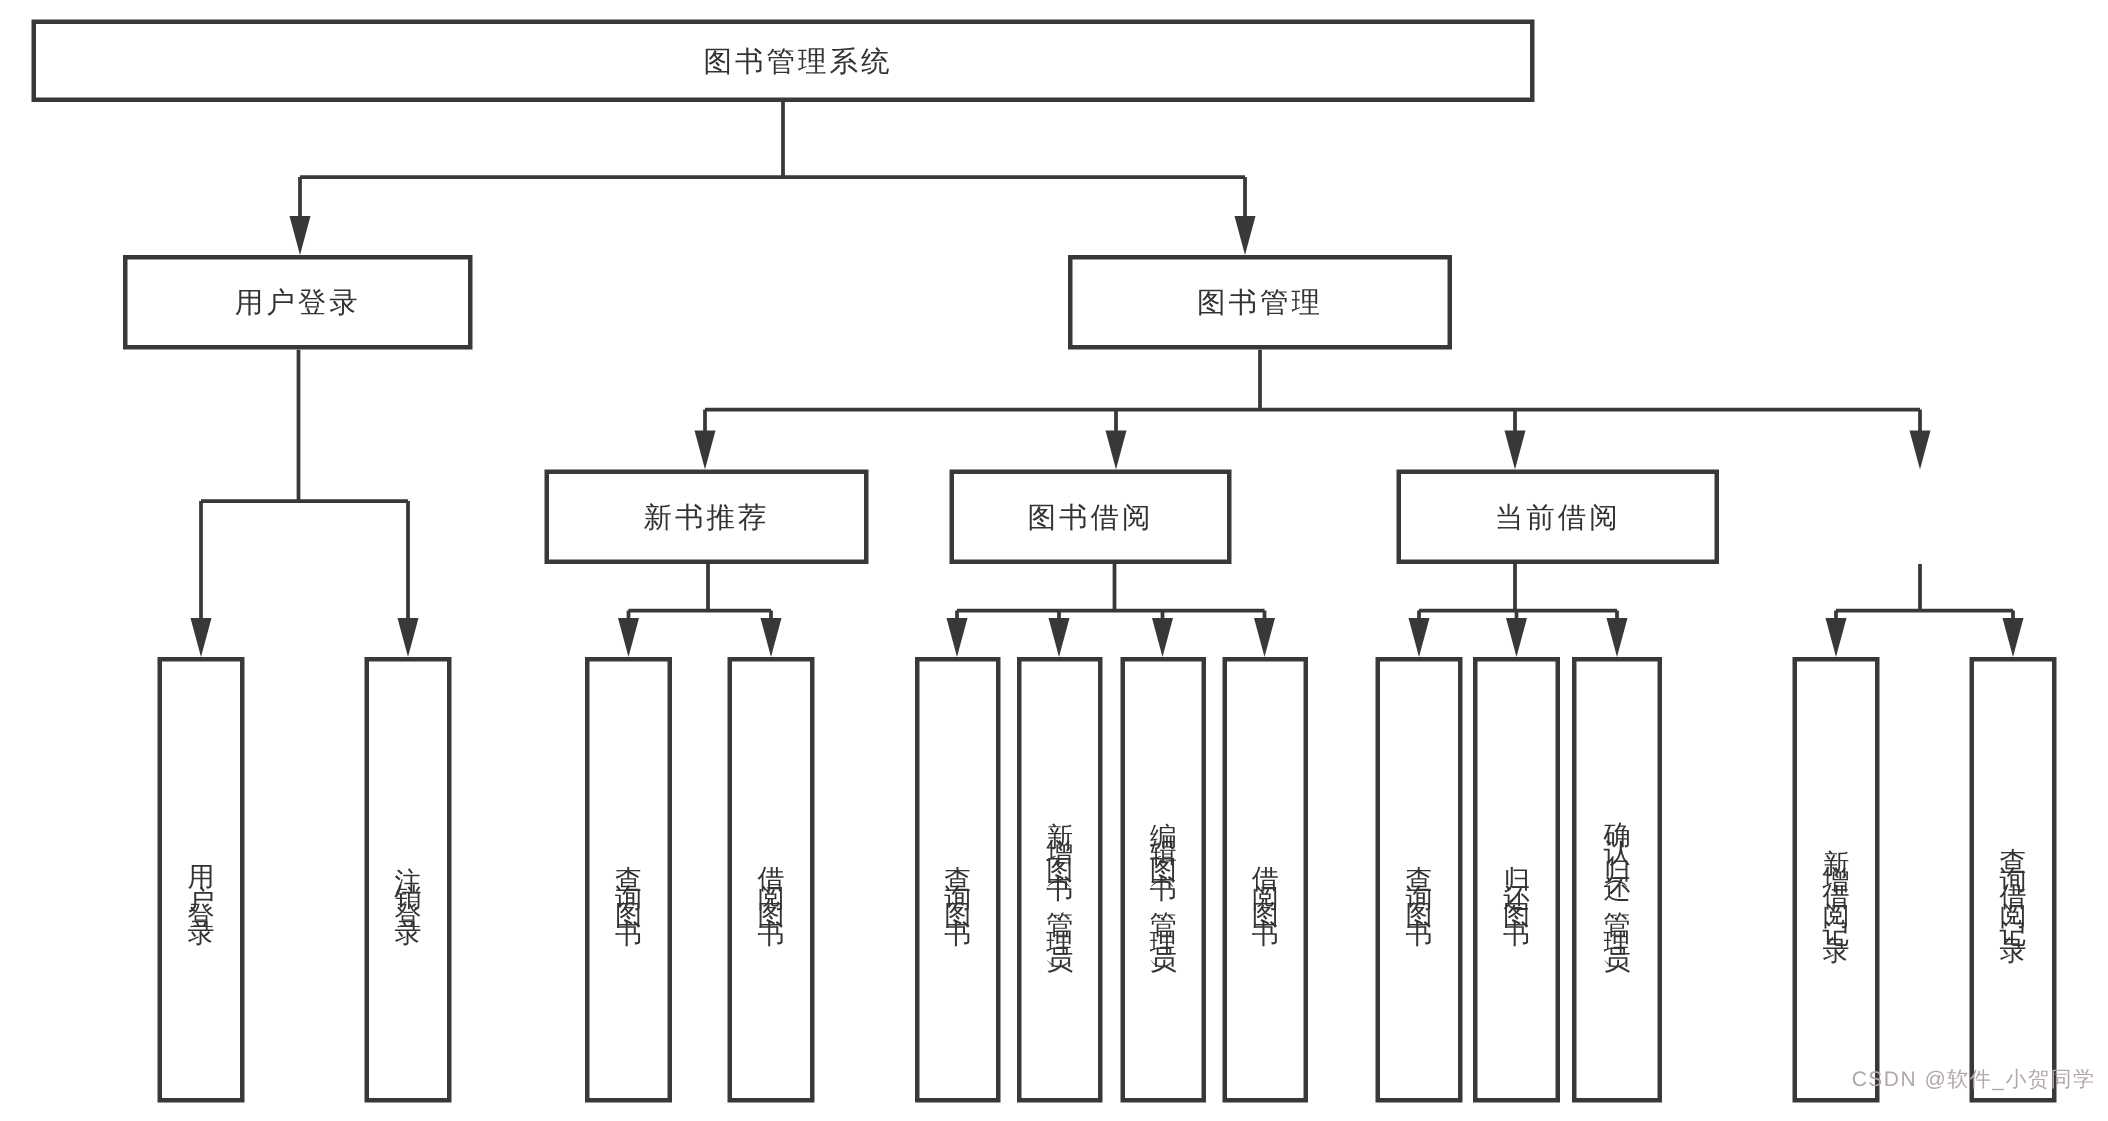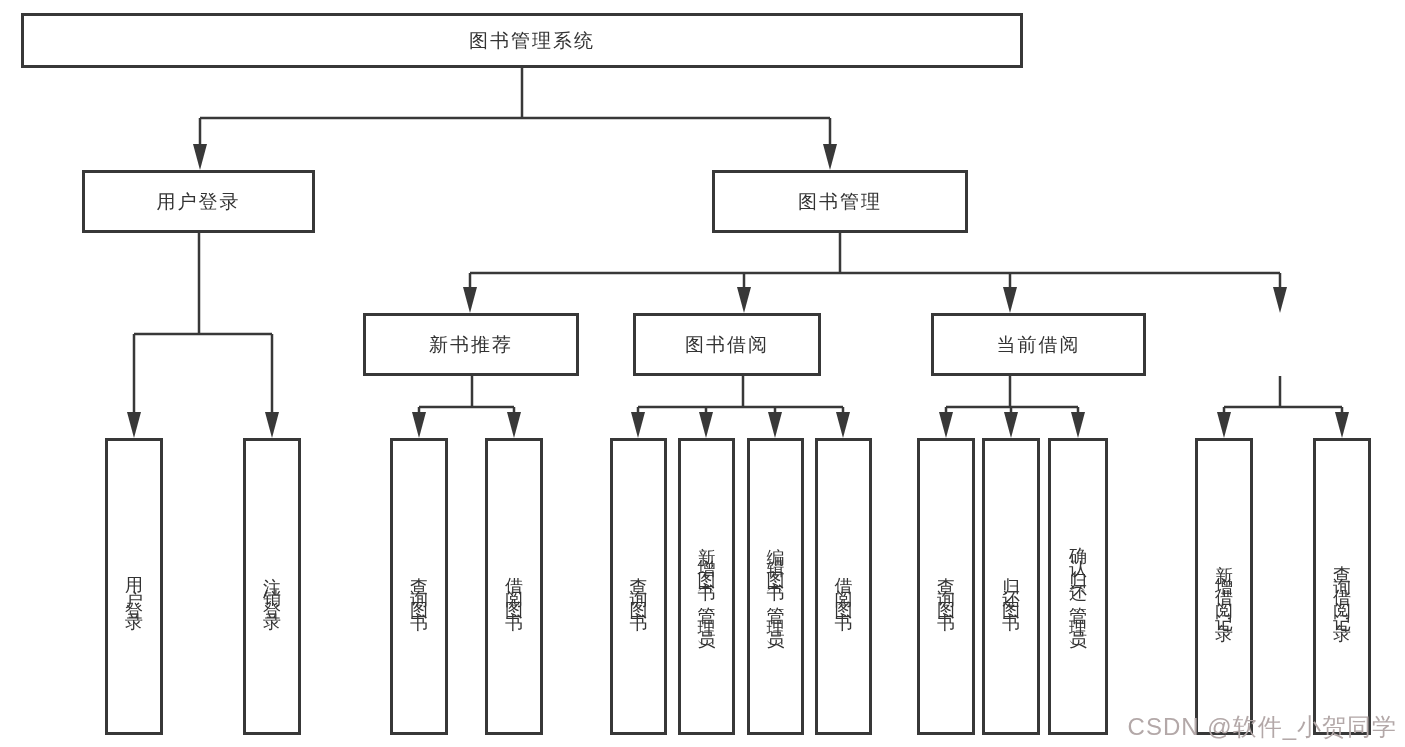--- a/index.html
+++ b/index.html
@@ -48,21 +48,21 @@
   #b-l6{left:747px;width:57px;}
   #b-l7{left:815px;width:57px;}
   #b-l8{left:917px;width:58px;}
   #b-l9{left:982px;width:58px;}
   #b-l10{left:1048px;width:60px;}
   #b-l11{left:1195px;width:58px;}
   #b-l12{left:1313px;width:58px;}
   .watermark{
     position:absolute;
     right:8px;top:711px;
-    font-size:24px;
+    font-size:14px;
     letter-spacing:1px;
     color:#b3a8a8;
     white-space:nowrap;
     z-index:5;
   }
 </style>
 </head>
 <body>
 
 <div class="canvas">

